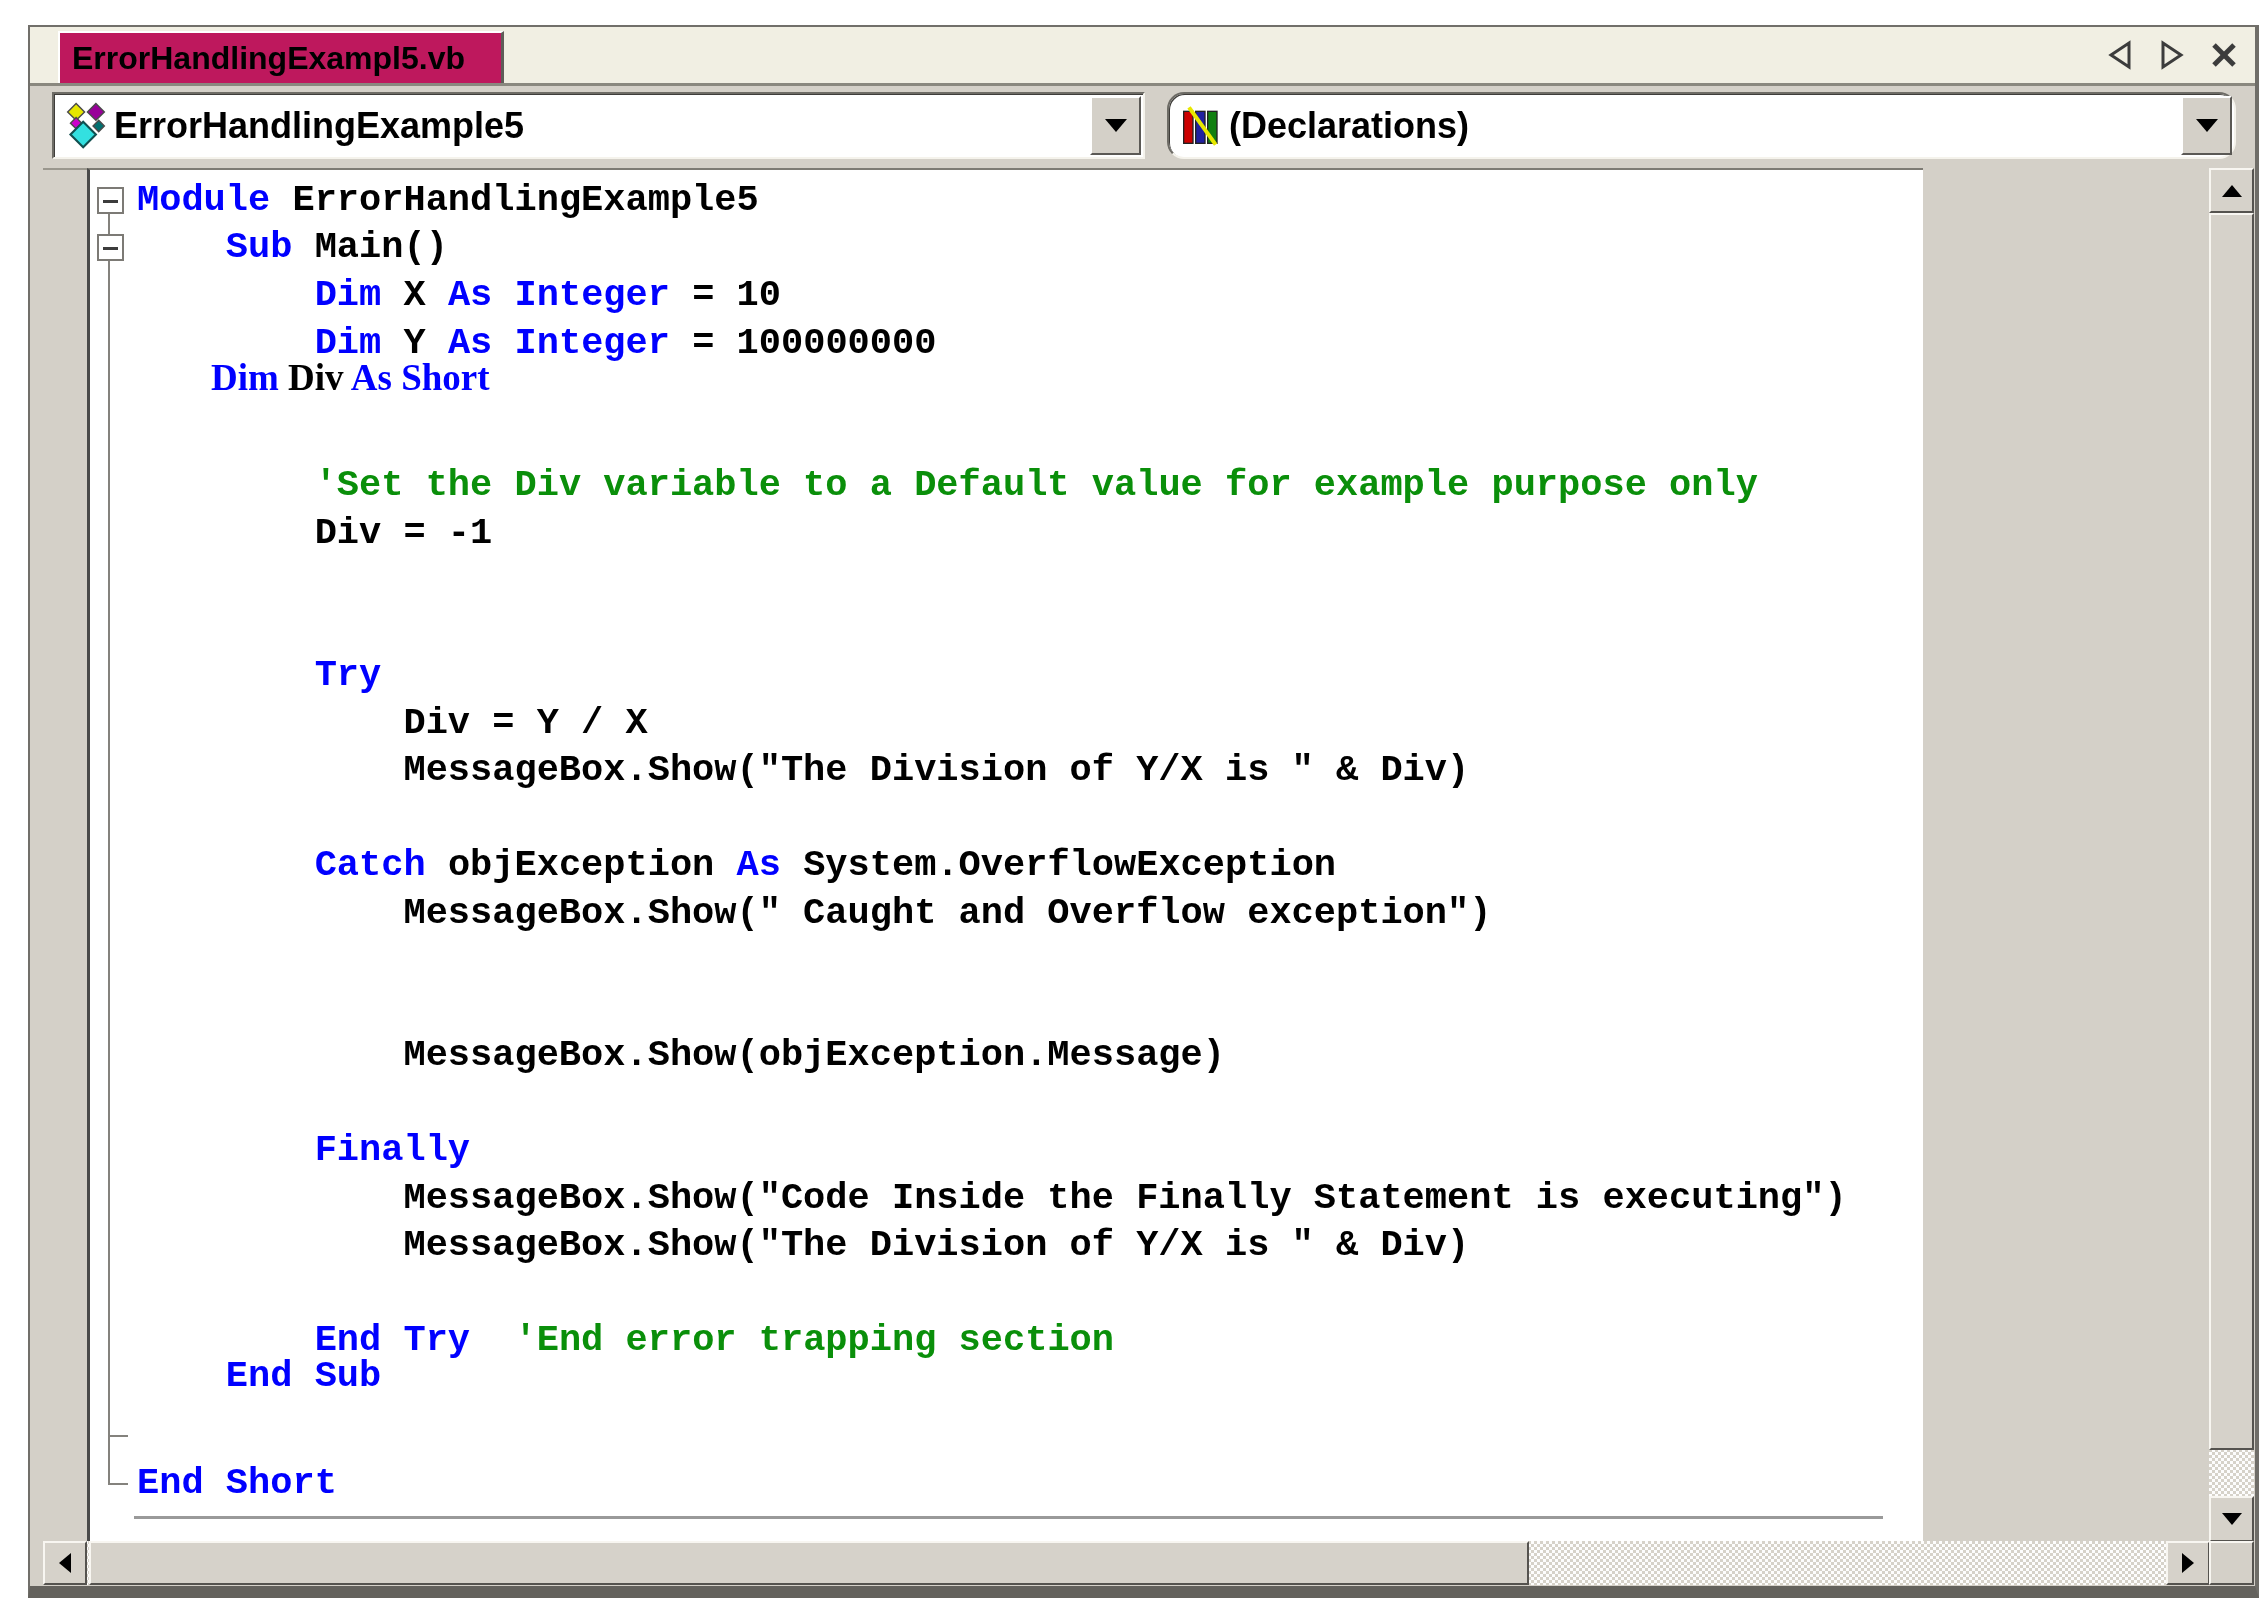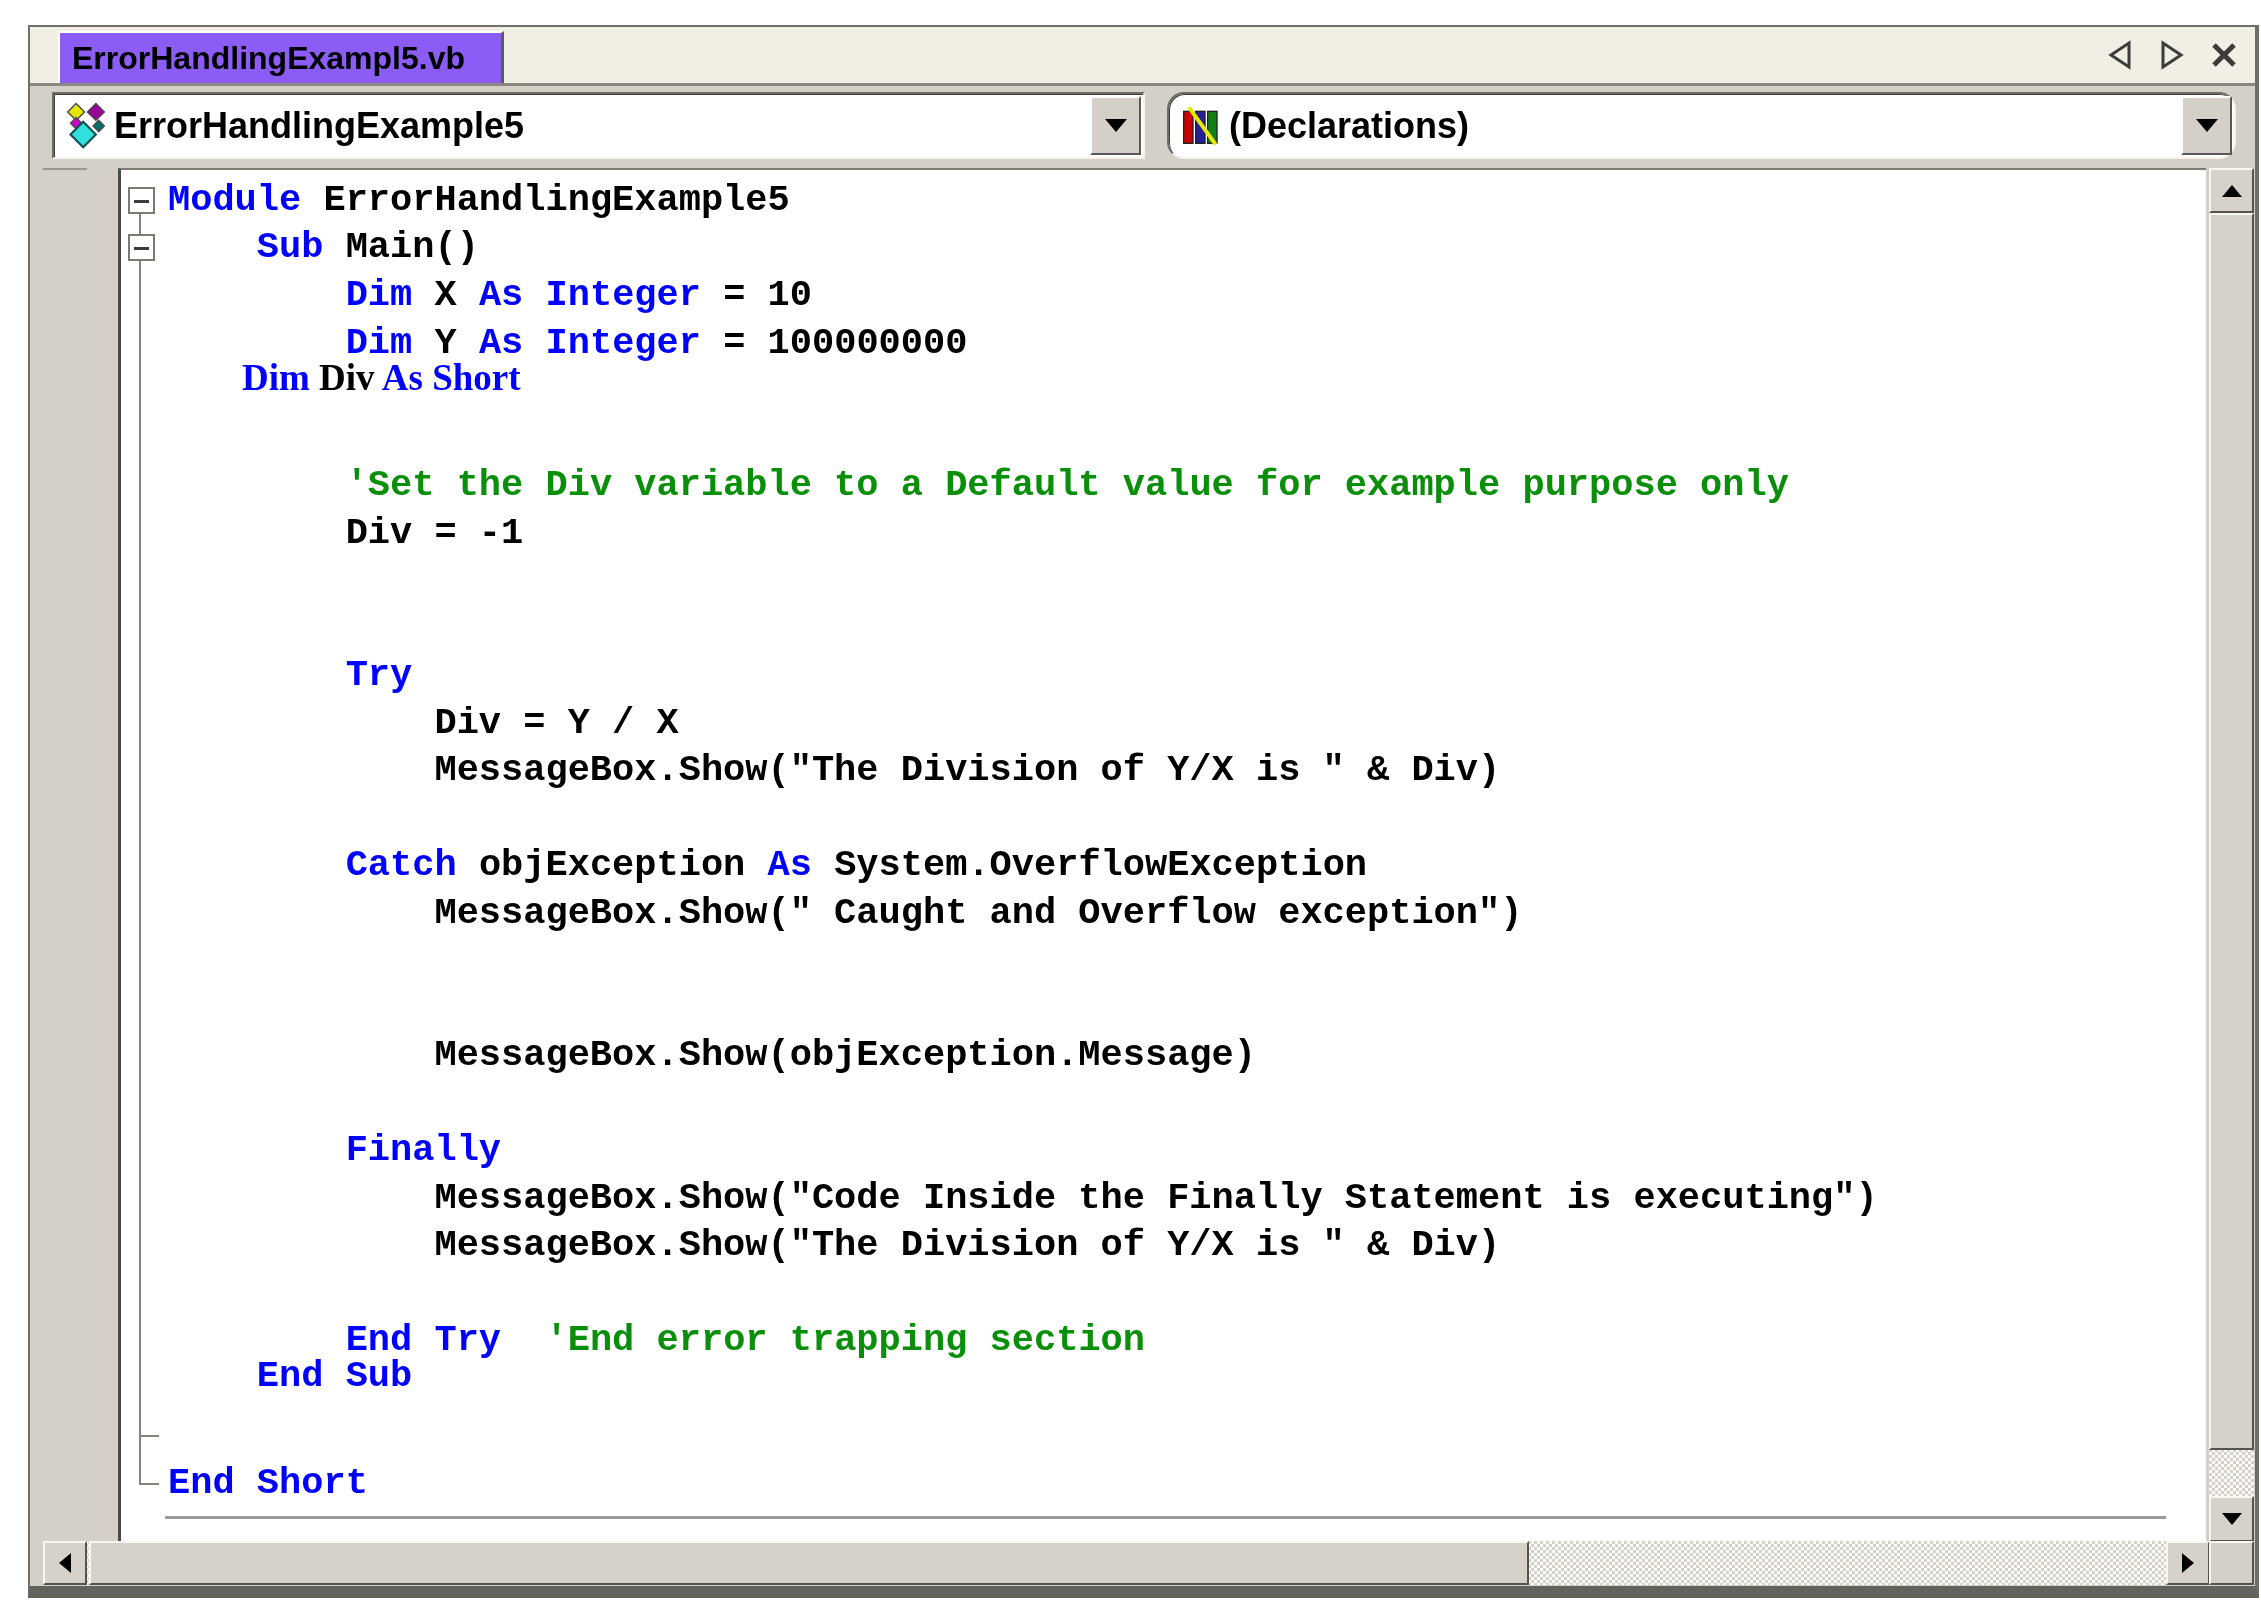--- a/index.html
+++ b/index.html
@@ -7,21 +7,21 @@
        font-family:"Liberation Sans","DejaVu Sans",sans-serif;}
 
   
   .vs-window{position:absolute;left:28px;top:25px;width:2231px;height:1573px;
     box-sizing:border-box;background:#d4d0c8;
     border:2px solid #716f6a;border-right:4px solid #6f6d68;border-bottom:12px solid #64625d;}
 
   
   .tabstrip{position:absolute;left:0;top:0;right:0;height:59px;background:#f1efe3;
     border-bottom:3px solid #8a887f;box-sizing:border-box;}
-  .doc-tab{position:absolute;left:28px;top:4px;width:446px;height:52px;background:#8b5cf6;
+  .doc-tab{position:absolute;left:28px;top:4px;width:446px;height:52px;background:#be185d;
     border-left:2px solid #ffffff;border-top:2px solid #ffffff;border-right:3px solid #5f5d58;
     box-sizing:border-box;display:flex;align-items:center;padding-left:12px;}
   .doc-tab .lbl{font-size:32px;font-weight:bold;color:#000;white-space:nowrap;}
   .navbtns{position:absolute;right:14px;top:0;height:56px;display:flex;align-items:center;gap:18px;}
   .navbtn{width:34px;height:34px;display:flex;align-items:center;justify-content:center;}
 
   
   .comborow{position:absolute;left:0;top:59px;right:0;height:81px;background:#d4d0c8;}
   .combo{position:absolute;top:6px;height:67px;background:#ffffff;box-sizing:border-box;
     border:2px solid;border-color:#6e6c66 #f5f3ec #f5f3ec #6e6c66;
@@ -33,22 +33,22 @@
   .dropbtn{position:absolute;right:2px;top:2px;bottom:2px;width:51px;background:#d4d0c8;
     border:2px solid;border-color:#ffffff #5b5955 #5b5955 #ffffff;box-sizing:border-box;
     display:flex;align-items:center;justify-content:center;}
   .tri-dn{width:0;height:0;border-left:11px solid transparent;border-right:11px solid transparent;
     border-top:13px solid #000;}
 
   
   .editor{position:absolute;left:13px;top:141px;width:2211px;height:1417px;}
   .ind-margin{position:absolute;left:0;top:0;width:44px;height:1373px;background:#d4d0c8;
     border-top:2px solid #9a978e;box-sizing:border-box;}
-  .code-area{position:absolute;left:44px;top:0;width:2088px;height:1373px;background:#ffffff;
-    box-sizing:border-box;border-left:3px solid #4a4a4a;border-top:2px solid #7d7b74;overflow:hidden;margin-left:31px;}
+  .code-area{position:absolute;left:44px;top:0;width:1836px;height:1373px;background:#ffffff;
+    box-sizing:border-box;border-left:3px solid #4a4a4a;border-top:2px solid #7d7b74;overflow:hidden;}
   .code-line{position:absolute;left:47px;white-space:pre;height:48px;line-height:48px;
     font-family:"Liberation Mono","DejaVu Sans Mono",monospace;font-size:37px;font-weight:bold;color:#000;}
   .tk-k{color:#0000ff;}
   .tk-c{color:#0a8f0a;}
   .tk-n{color:#000000;}
   .eof-line{position:absolute;left:44px;right:40px;top:1346px;height:3px;background:#9a9a9a;}
 
   
   .ol-box{position:absolute;left:7px;width:27px;height:27px;background:#ffffff;
     border:2px solid #7c7a75;box-sizing:border-box;z-index:3;}

